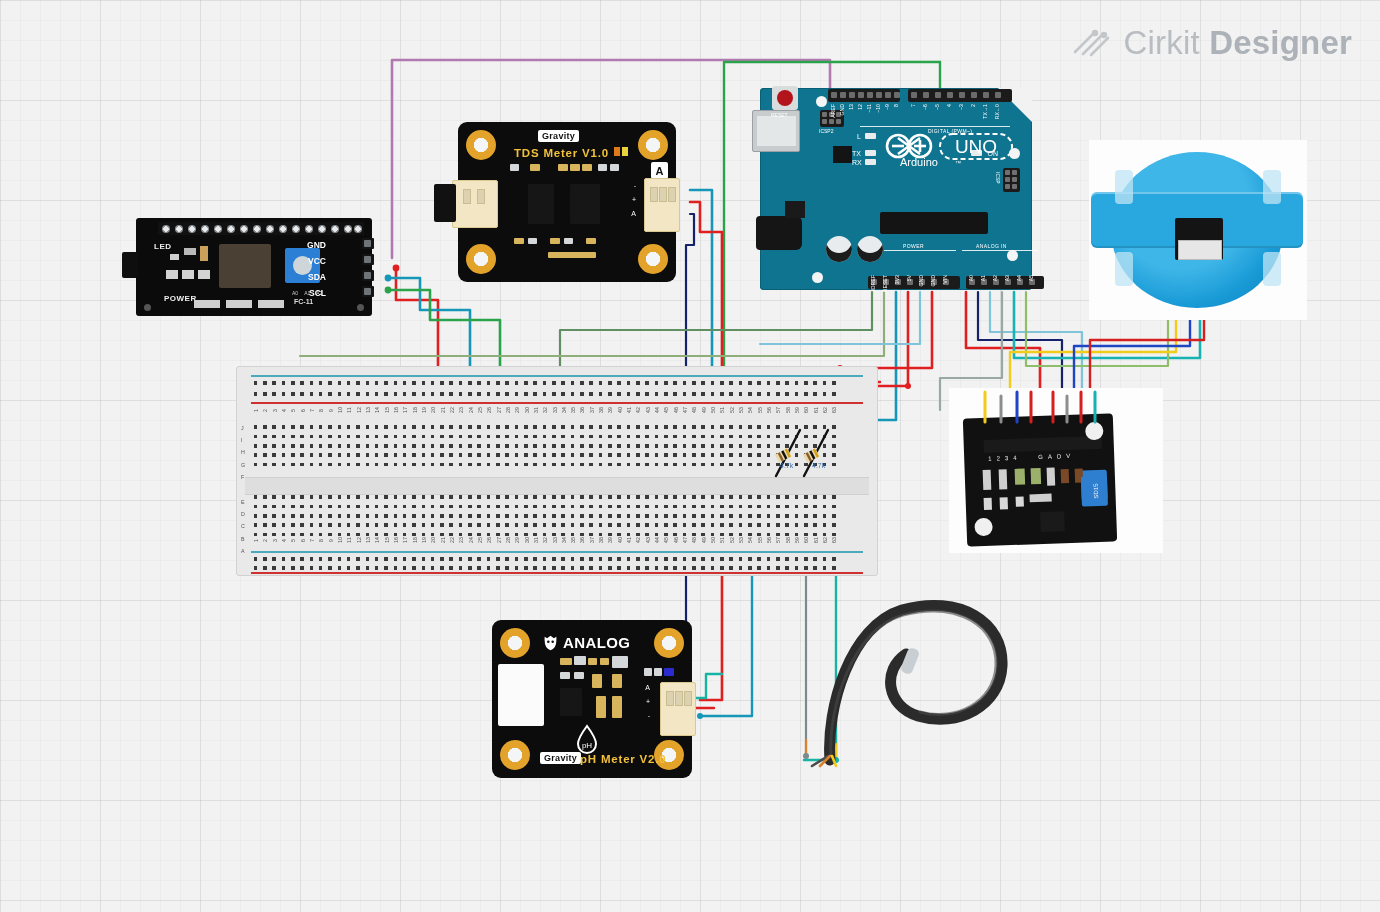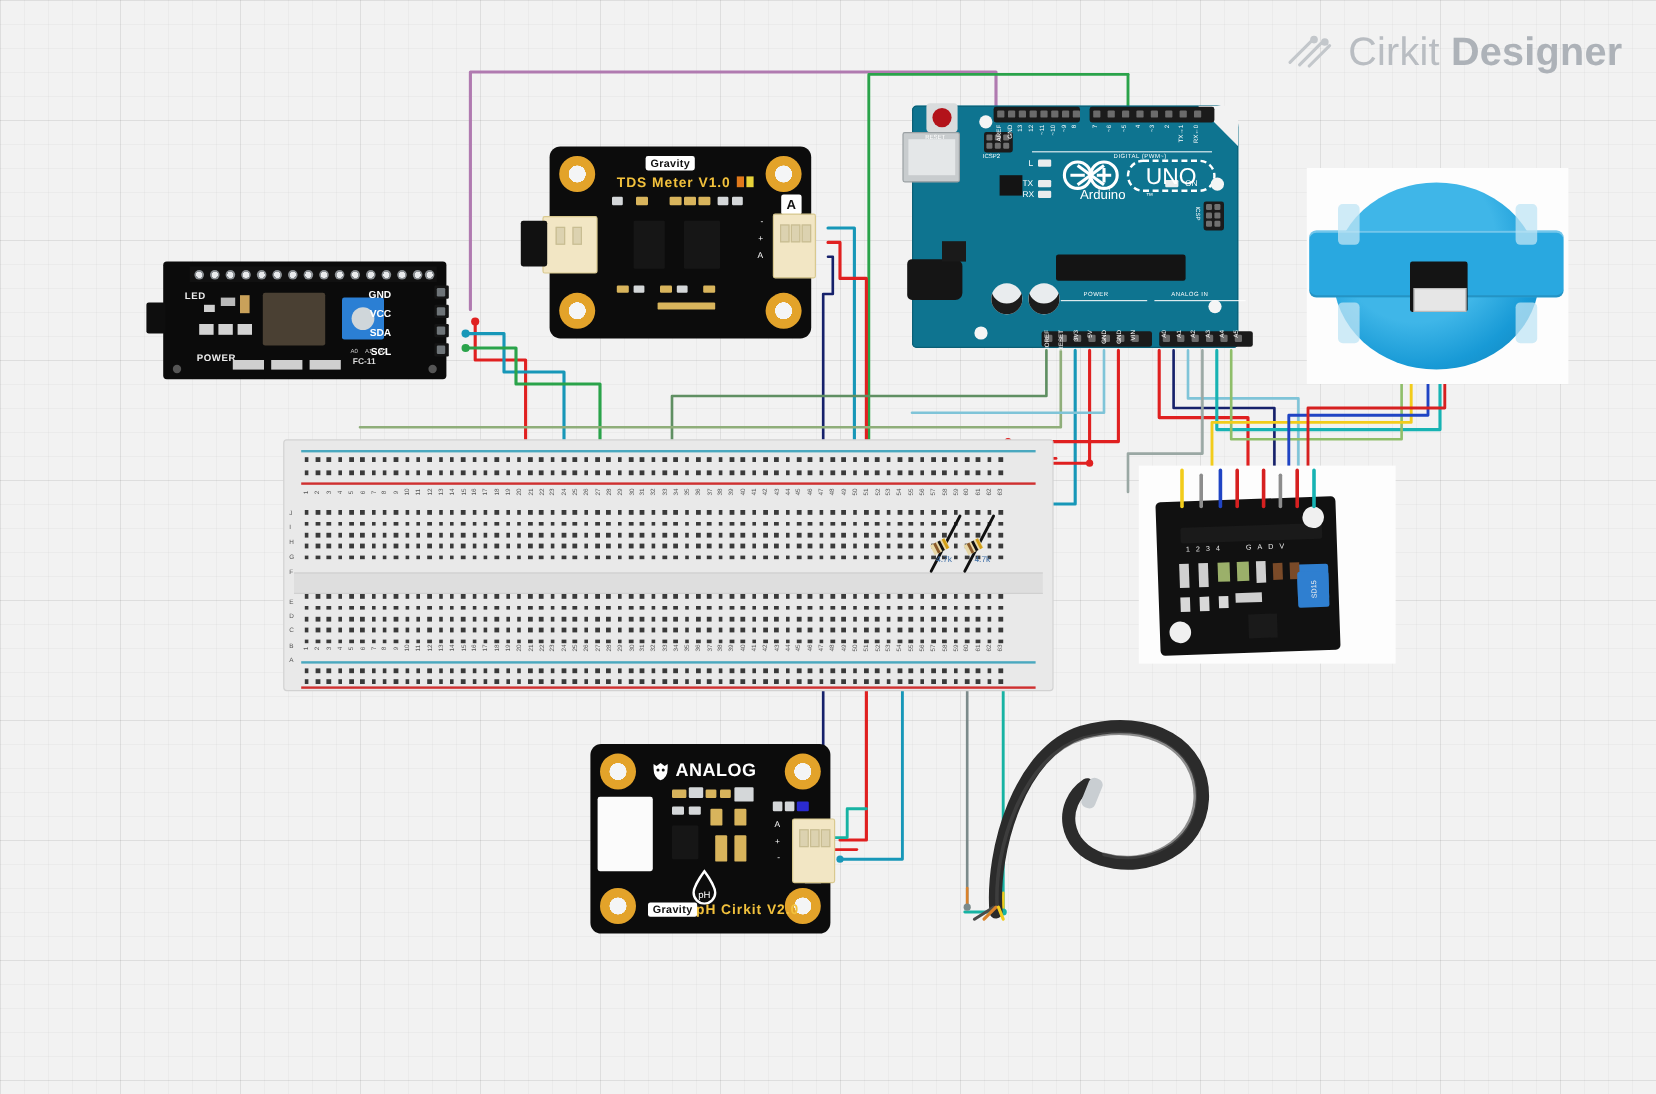--- a/index.html
+++ b/index.html
@@ -355,21 +355,21 @@
     <div class="pad" style="left:120px;top:76px;width:10px;height:22px;"></div>
     <div class="padw" style="left:152px;top:48px;width:8px;height:8px;"></div>
     <div class="padw" style="left:162px;top:48px;width:8px;height:8px;"></div>
     <div class="abs" style="left:172px;top:48px;width:10px;height:8px;background:#2b2bd0;border-radius:1px;"></div>
 
     <svg class="abs" style="left:83px;top:104px;" width="24" height="30" viewBox="0 0 24 30">
       <path d="M12,2 C12,2 3,14 3,20 a9,9 0 0 0 18,0 C21,14 12,2 12,2Z" fill="none" stroke="#fff" stroke-width="2"></path>
       <text x="12" y="24" font-size="8" fill="#fff" text-anchor="middle" font-family="Liberation Sans, sans-serif">pH</text>
     </svg>
     <div class="gravity-tag" style="left:48px;bottom:14px;">Gravity</div>
-    <div class="df-title" style="left:88px;bottom:13px;">pH Cirkit V2.0</div>
+    <div class="df-title" style="left:88px;bottom:13px;">pH Meter V2.0</div>
     <div class="amark" style="right:6px;bottom:42px;">A</div>
     <div class="conn" style="right:-4px;top:62px;width:34px;height:52px;">
       <i style="left:5px;top:8px;"></i>
         <i style="left:14px;top:8px;"></i>
         <i style="left:23px;top:8px;"></i>
     </div>
     <div class="conn-pinlabel" style="right:42px;top:64px;">A</div>
     <div class="conn-pinlabel" style="right:42px;top:78px;">+</div>
     <div class="conn-pinlabel" style="right:42px;top:92px;">-</div>
   </div>

